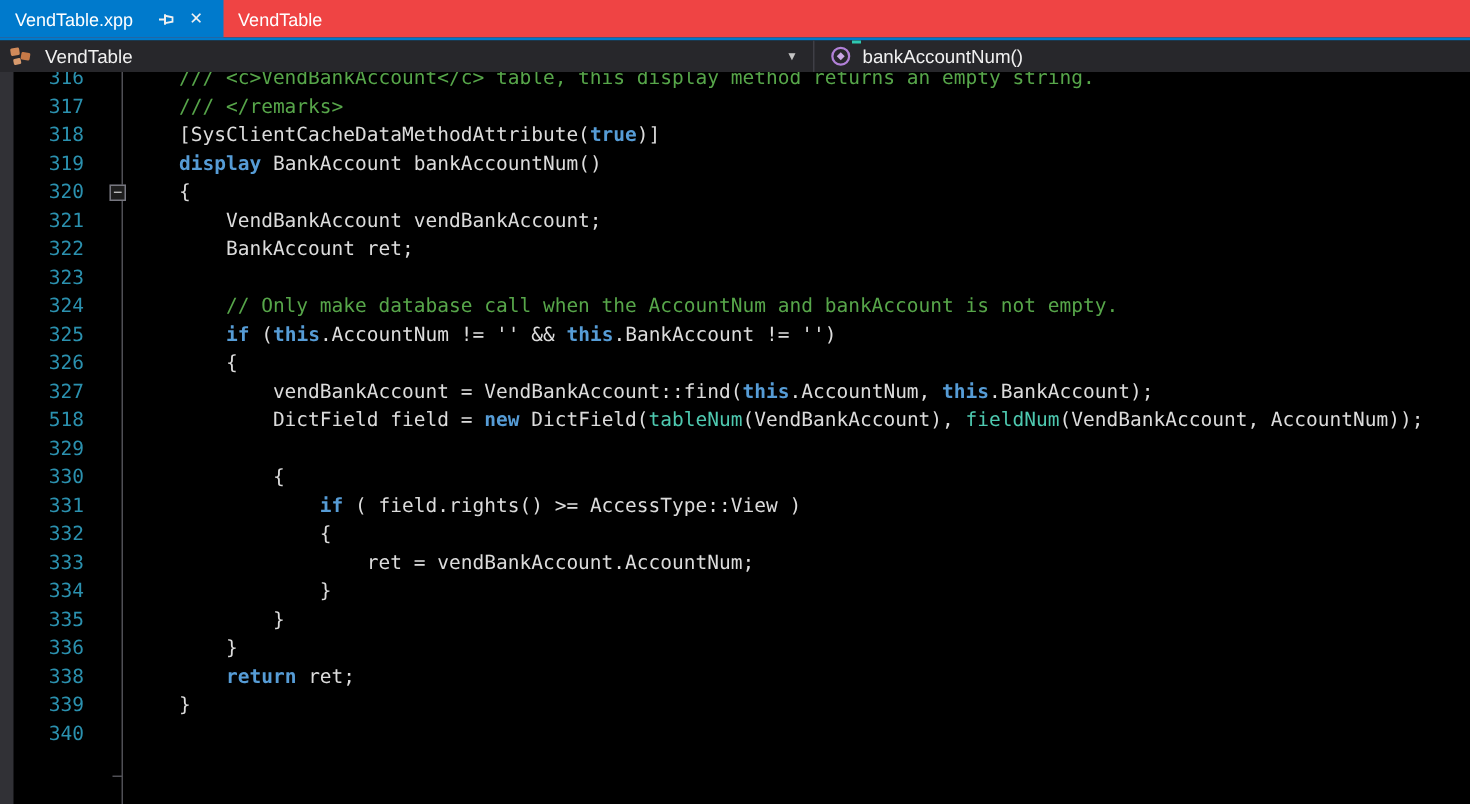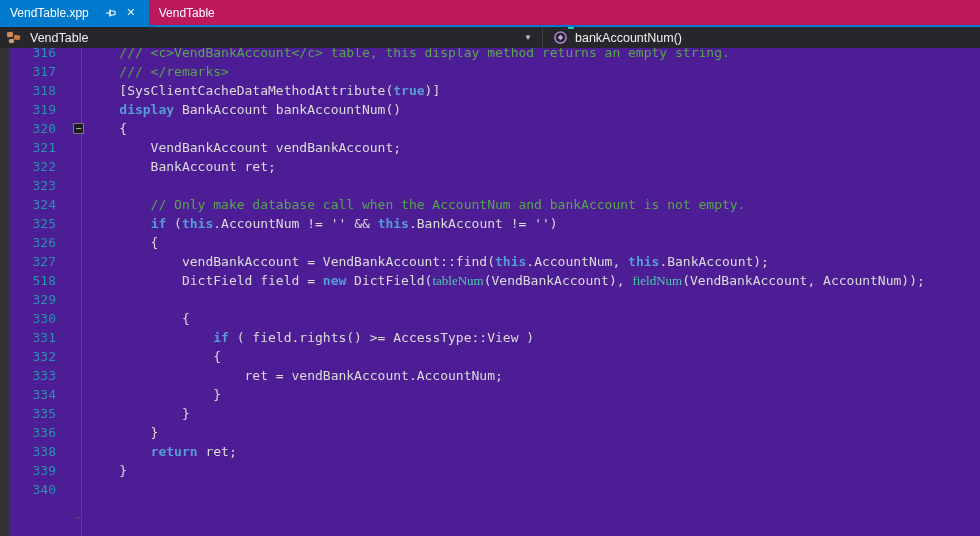--- a/index.html
+++ b/index.html
@@ -1,57 +1,57 @@
 <!DOCTYPE html>
 <html><head>
 <meta charset="utf-8">
 <style>
   * { margin:0; padding:0; box-sizing:border-box; }
   html,body { width:980px; height:536px; overflow:hidden; background:#1e1e1e;
               font-family:"Liberation Sans", sans-serif; }
 
   
-  .tabbar { width:980px; height:25px; background:#be185d; display:flex; align-items:stretch; }
+  .tabbar { width:980px; height:25px; background:#ef4444; display:flex; align-items:stretch; }
   .tab { display:flex; align-items:center; padding:0 10px; font-size:12px; color:#ffffff; cursor:default; }
   .tab.active { background:#007acc; }
   .tab.active .tab-label { margin-right:10px; }
   .tab-btn { width:16px; height:16px; display:flex; align-items:center; justify-content:center;
              margin-left:4px; color:#f0f0f0; font-size:11px; }
   .accent-line { width:980px; height:2px; background:#007acc; }
 
   
   .navbar { position:relative; width:980px; height:21px; background:#27272b; display:flex; }
   .nav-group { display:flex; align-items:center; font-size:12.5px; color:#f1f1f1; }
   .nav-group.left { width:543px; border-right:1px solid #3f3f46; padding:0 4px 0 6px; }
   .nav-group.right { flex:1; padding:0 4px 0 10px; }
   .nav-label { margin-left:7px; white-space:nowrap; }
   .nav-chevron { margin-left:auto; margin-right:6px; color:#c5c5c5; font-size:8px; }
   .nav-tick { position:absolute; left:568px; top:0; width:6px; height:2px; background:#2ec8b0; }
 
   
-  .editor { position:relative; width:980px; height:488px; background:#4c1d95; overflow:hidden; }
+  .editor { position:relative; width:980px; height:488px; background:#000000; overflow:hidden; }
   .indicator-margin { position:absolute; left:0; top:0; width:9px; height:100%; background:#313136; }
   .structure-line { position:absolute; left:81px; top:0; width:1px; height:100%; background:#4f4f55; }
   .structure-end-tick { position:absolute; left:75px; top:469px; width:7px; height:1px; background:#4f4f55; }
   .lines { position:relative; margin-top:-5px; }
   .row { display:flex; height:19px; line-height:19px;
          font-family:"DejaVu Sans Mono","Liberation Mono", monospace; font-size:13px; }
   .row.lens-row { height:16px; line-height:16px; }
   .ln { width:56px; text-align:right; padding-right:0; color:#2b91af; flex:none; }
   .fold { width:32px; flex:none; position:relative; }
   .foldbox { position:absolute; left:17px; top:4px; width:11px; height:11px; line-height:9px;
              border:1px solid #777780; background:#1e1e1e; color:#c8c8c8; font-size:10px;
              text-align:center; display:block; }
   .code { white-space:pre; color:#dcdcdc; }
   .code.lens { font-family:"Liberation Sans", sans-serif; font-size:10.5px; color:#999999;
                padding-left:31px; }
   .c-tx { color:#dcdcdc; }
   .c-kw { color:#569cd6;font-weight:bold; }
   .c-cm { color:#57a64a; }
-  .c-fn { color:#4ec9b0;font-family:Liberation Serif, serif; }
+  .c-fn { color:#4ec9b0; }
 
   svg { display:block; }
 </style>
 </head>
 <body>
 
 <div class="tabbar">
   <div class="tab active">
     <span class="tab-label">VendTable.xpp</span>
     <span class="tab-btn">

